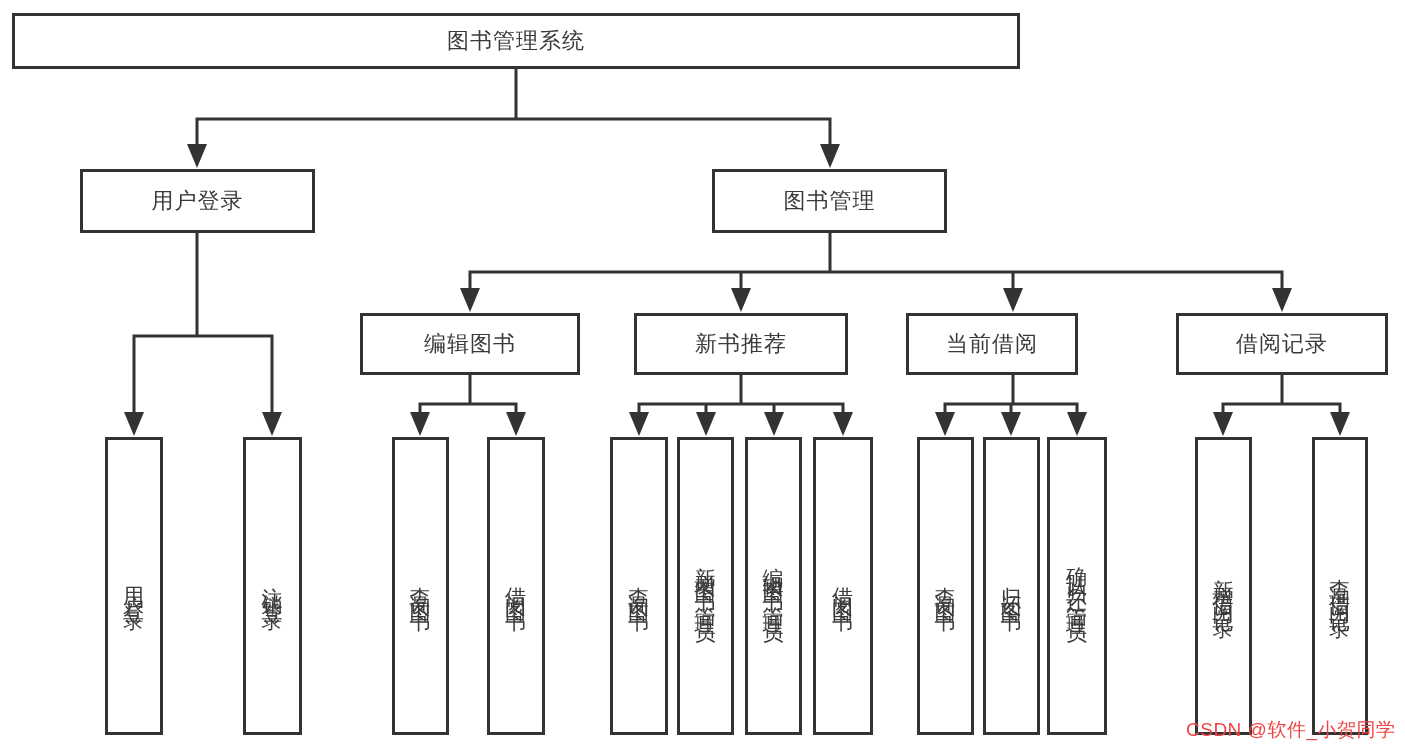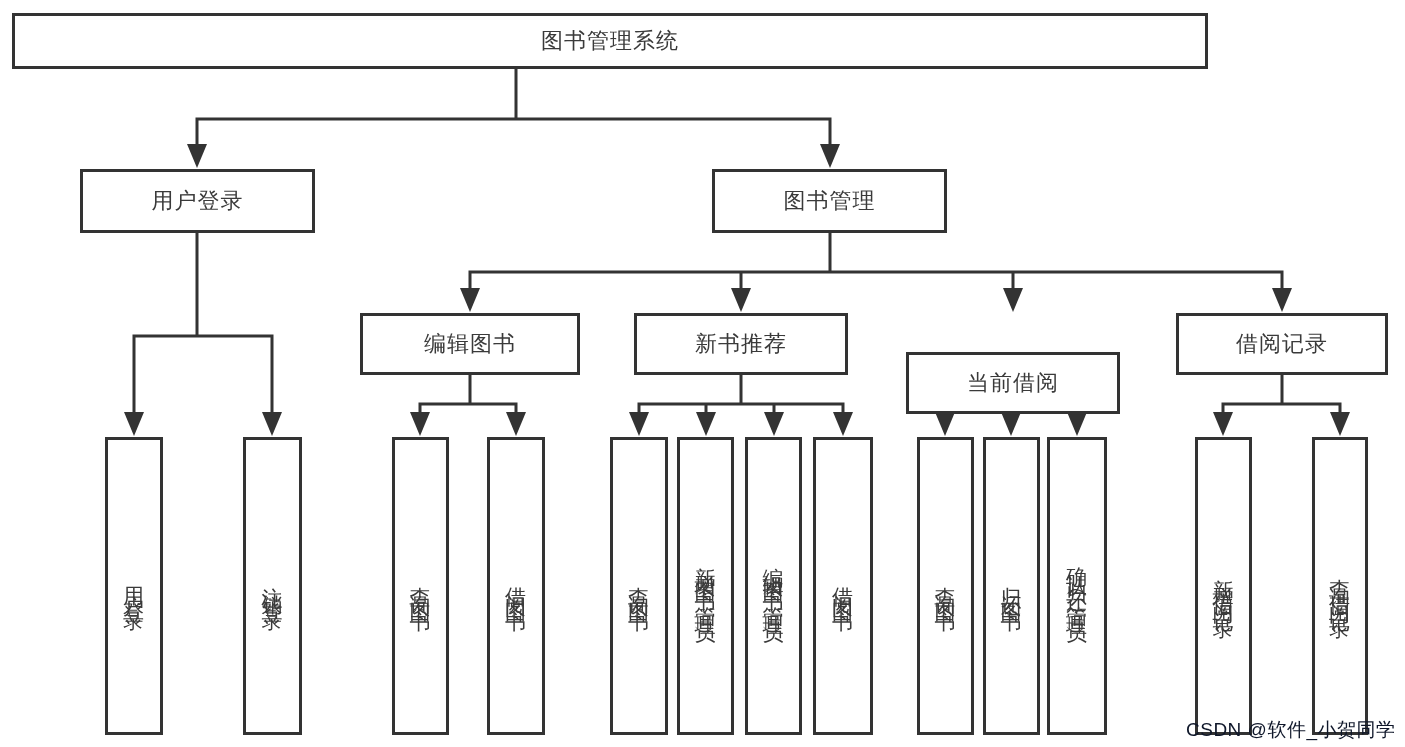--- a/index.html
+++ b/index.html
@@ -39,21 +39,21 @@
     font-size: 21px;
     letter-spacing: 8px;
     line-height: 1;
     white-space: nowrap;
   }
   .watermark {
     position: absolute;
     left: 1186px;
     top: 717px;
     font-size: 19px;
-    color: #0f172a;
+    color: #ef4444;
     letter-spacing: 0.5px;
     white-space: nowrap;
     z-index: 2;
   }
 </style>
 </head>
 <body>
 
 <div class="canvas">
 
@@ -83,38 +83,38 @@
       <polygon points="764,412 784,412 774,436"></polygon>
       <polygon points="833,412 853,412 843,436"></polygon>
       <polygon points="935,412 955,412 945,436"></polygon>
       <polygon points="1001,412 1021,412 1011,436"></polygon>
       <polygon points="1067,412 1087,412 1077,436"></polygon>
       <polygon points="1213,412 1233,412 1223,436"></polygon>
       <polygon points="1330,412 1350,412 1340,436"></polygon>
     </g>
   </svg>
 
-  <div class="node" style="left:12px; top:13px; width:1196px; height:56px;">
+  <div class="node" style="left:12px; top:13px; width:1008px; height:56px;">
     <span class="h-label">图书管理系统</span>
   </div>
 
   <div class="node" style="left:80px; top:169px; width:235px; height:64px;">
     <span class="h-label">用户登录</span>
   </div>
   <div class="node" style="left:712px; top:169px; width:235px; height:64px;">
     <span class="h-label">图书管理</span>
   </div>
 
   <div class="node" style="left:360px; top:313px; width:220px; height:62px;">
     <span class="h-label">编辑图书</span>
   </div>
   <div class="node" style="left:634px; top:313px; width:214px; height:62px;">
     <span class="h-label">新书推荐</span>
   </div>
-  <div class="node" style="left:906px; top:313px; width:214px; height:62px;margin-top:39px;">
+  <div class="node" style="left:906px; top:313px; width:172px; height:62px;">
     <span class="h-label">当前借阅</span>
   </div>
   <div class="node" style="left:1176px; top:313px; width:212px; height:62px;">
     <span class="h-label">借阅记录</span>
   </div>
 
   <div class="node leaf" style="left:105px; top:437px; width:58px; height:298px;">
     <span class="v-label">用户登录</span>
   </div>
   <div class="node leaf" style="left:243px; top:437px; width:59px; height:298px;">

